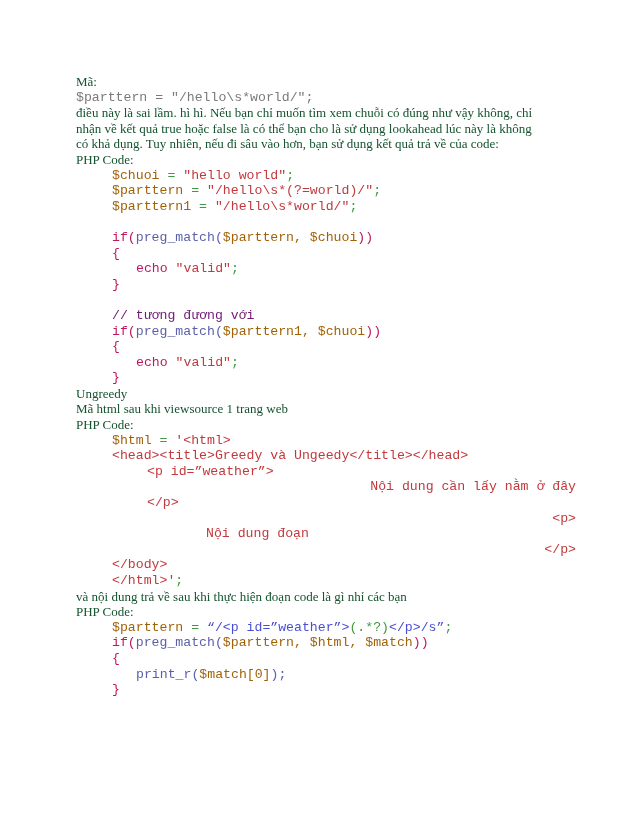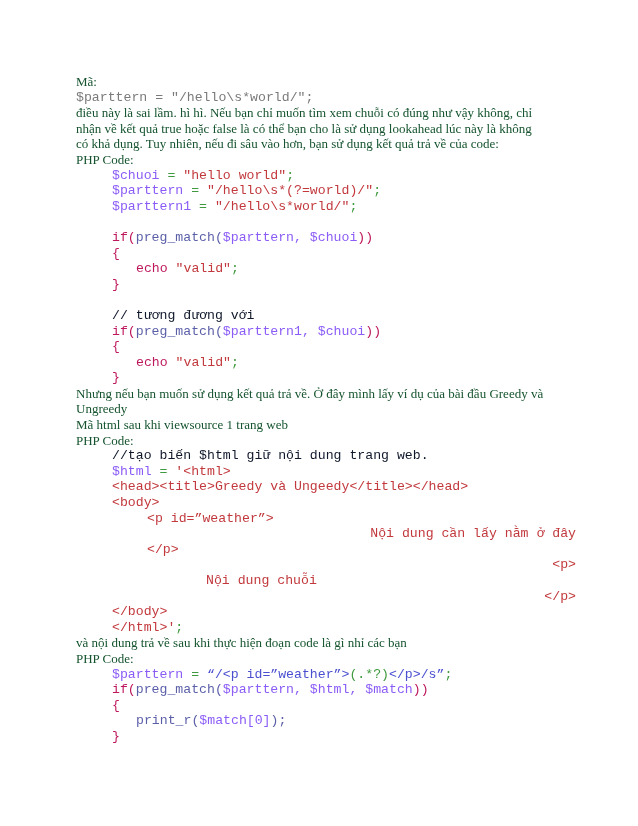--- a/index.html
+++ b/index.html
@@ -33,26 +33,26 @@
     .code {
       font-family: "Liberation Mono", monospace;
       font-size: 13.2px;
     }
     .ind1 { padding-left: 36px; }
     .ind2 { padding-left: 60px; }
     .ind2b { padding-left: 71px; }
     .ind3 { padding-left: 100px; text-align: right; }
     .ind4 { padding-left: 130px; }
     .c-gray { color: #7a7a7a; }
-    .c-var { color: #8b5cf6; }
+    .c-var { color: #a16207; }
     .c-op { color: #3f9a3f; }
     .c-str { color: #c2393d; }
     .c-kw { color: #be185d; }
     .c-fn { color: #5b5fa8; }
-    .c-com { color: #0f172a; }
+    .c-com { color: #701a75; }
     .c-blue { color: #4a4fd0; margin-top: 24px; }
   </style>
 </head>
 <body>
 
 <div class="page">
 
   <div class="line prose">Mã:</div>
   <div class="line code c-gray">$parttern = "/hello\s*world/";</div>
   <div class="line prose">điều này là sai lầm. hì hì. Nếu bạn chỉ muốn tìm xem chuỗi có đúng như vậy không, chỉ</div>
@@ -68,34 +68,31 @@
   <div class="line code ind1 c-kw">{</div>
   <div class="line code ind2"><span class="c-kw">echo </span><span class="c-str">"valid"</span><span class="c-op">;</span></div>
   <div class="line code ind1 c-kw">}</div>
   <div class="line code"></div>
   <div class="line code ind1 c-com">// tương đương với</div>
   <div class="line code ind1"><span class="c-kw">if(</span><span class="c-fn">preg_match(</span><span class="c-var">$parttern1, $chuoi</span><span class="c-kw">))</span></div>
   <div class="line code ind1 c-kw">{</div>
   <div class="line code ind2"><span class="c-kw">echo </span><span class="c-str">"valid"</span><span class="c-op">;</span></div>
   <div class="line code ind1 c-kw">}</div>
 
-  <div class="line prose">Nhưng nếu bạn muốn sử dụng kết quả trả về. Ở đây mình lấy ví dụ của bài đầu Greedy và</div>
   <div class="line prose">Ungreedy</div>
   <div class="line prose">Mã html sau khi viewsource 1 trang web</div>
   <div class="line prose">PHP Code:</div>
 
-  <div class="line code ind1 c-com">//tạo biến $html giữ nội dung trang web.</div>
   <div class="line code ind1"><span class="c-var">$html</span><span class="c-op"> = </span><span class="c-str">'&lt;html&gt;</span></div>
   <div class="line code ind1 c-str">&lt;head&gt;&lt;title&gt;Greedy và Ungeedy&lt;/title&gt;&lt;/head&gt;</div>
-  <div class="line code ind1 c-str">&lt;body&gt;</div>
   <div class="line code ind2b c-str">&lt;p id=”weather”&gt;</div>
   <div class="line code ind3 c-str">Nội dung cần lấy nằm ở đây</div>
   <div class="line code ind2b c-str">&lt;/p&gt;</div>
   <div class="line code ind3 c-str">&lt;p&gt;</div>
-  <div class="line code ind4 c-str">Nội dung chuỗi</div>
+  <div class="line code ind4 c-str">Nội dung đoạn</div>
   <div class="line code ind3 c-str">&lt;/p&gt;</div>
   <div class="line code ind1 c-str">&lt;/body&gt;</div>
   <div class="line code ind1"><span class="c-str">&lt;/html&gt;'</span><span class="c-op">;</span></div>
 
   <div class="line prose">và nội dung trả về sau khi thực hiện đoạn code là gì nhỉ các bạn</div>
   <div class="line prose">PHP Code:</div>
 
   <div class="line code ind1"><span class="c-var">$parttern</span><span class="c-op"> = </span><span class="c-blue">“/&lt;p id=”weather”&gt;</span><span class="c-op">(.*?)</span><span class="c-blue">&lt;/p&gt;/s”</span><span class="c-op">;</span></div>
   <div class="line code ind1"><span class="c-kw">if(</span><span class="c-fn">preg_match(</span><span class="c-var">$parttern, $html, $match</span><span class="c-kw">))</span></div>
   <div class="line code ind1 c-kw">{</div>

